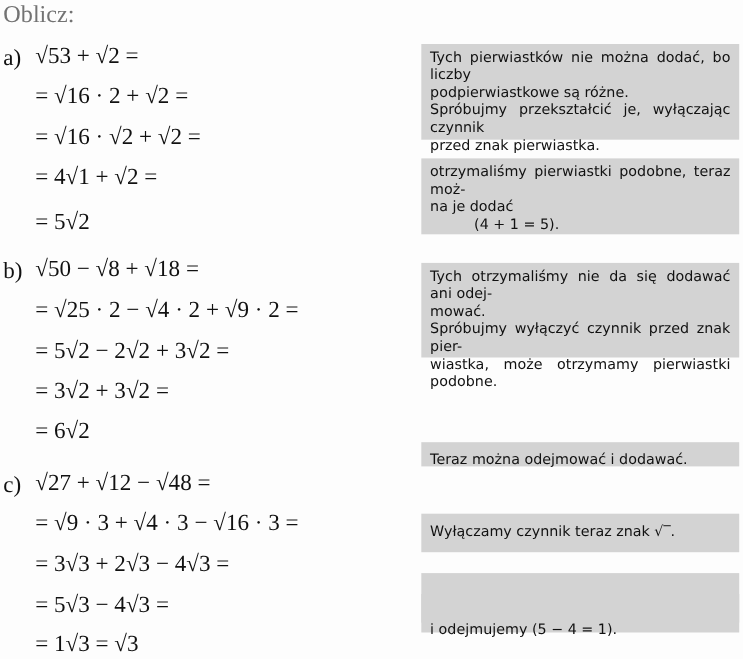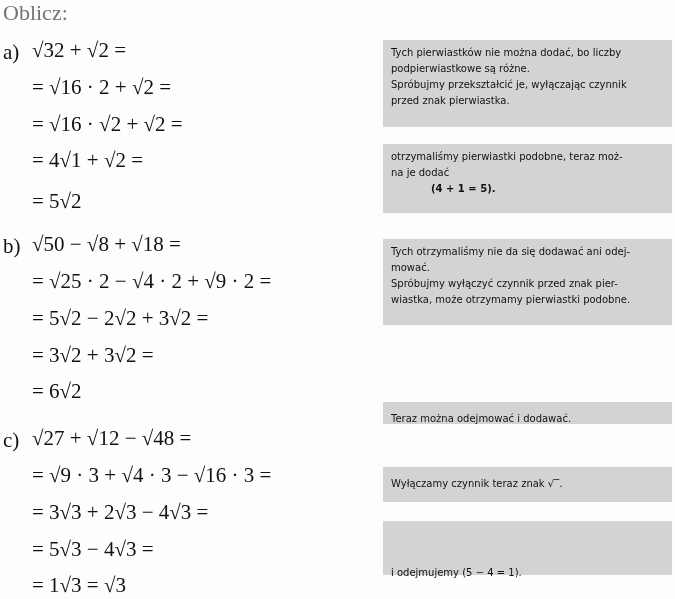--- a/index.html
+++ b/index.html
@@ -1,30 +1,30 @@
 <!DOCTYPE html>
 <html><head>
 <meta charset="utf-8">
 <style>
   html, body { margin:0; padding:0; }
   body { width:675px; height:599px; background:#fdfdfd; position:relative; overflow:hidden; }
   .title { position:absolute; left:3px; top:0px; font-family:"Liberation Serif", serif; font-size:22px; color:#737373; }
   .line { position:absolute; font-family:"Liberation Serif", serif; font-size:21px; color:#111; white-space:nowrap; }
   .label { position:absolute; left:3px; font-family:"Liberation Serif", serif; font-size:21px; color:#111; }
-  .box { position:absolute; left:383px; width:289px; background:#d3d3d3; box-sizing:border-box; padding:5px 8px; font-family:"DejaVu Sans", sans-serif; font-size:10px; line-height:16px; color:#111; text-align:justify; }
+  .box { position:absolute; left:383px; width:289px; background:#d3d3d3; box-sizing:border-box; padding:5px 8px; font-family:"DejaVu Sans", sans-serif; font-size:13px; line-height:16px; color:#111; text-align:justify; }
   .box .ln { display:block; }
-  .indent { padding-left:40px;font-weight:bold; }
+  .indent { padding-left:40px; }
 </style>
 </head>
 <body>
 
 <div class="title">Oblicz:</div>
 
 <div class="label" style="top:40px">a)</div>
-<div class="line" style="left:32px;top:38px">√32 + √2 =</div>
+<div class="line" style="left:32px;top:38px">√53 + √2 =</div>
 <div class="line" style="left:32px;top:75px">= √16 · 2 + √2 =</div>
 <div class="line" style="left:32px;top:112px">= √16 · √2 + √2 =</div>
 <div class="line" style="left:32px;top:148px">= 4√1 + √2 =</div>
 <div class="line" style="left:32px;top:189px">= 5√2</div>
 
 <div class="box" style="top:40px;height:87px">
   <span class="ln">Tych pierwiastków nie można dodać, bo liczby</span>
   <span class="ln">podpierwiastkowe są różne.</span>
   <span class="ln">Spróbujmy przekształcić je, wyłączając czynnik</span>
   <span class="ln">przed znak pierwiastka.</span>

